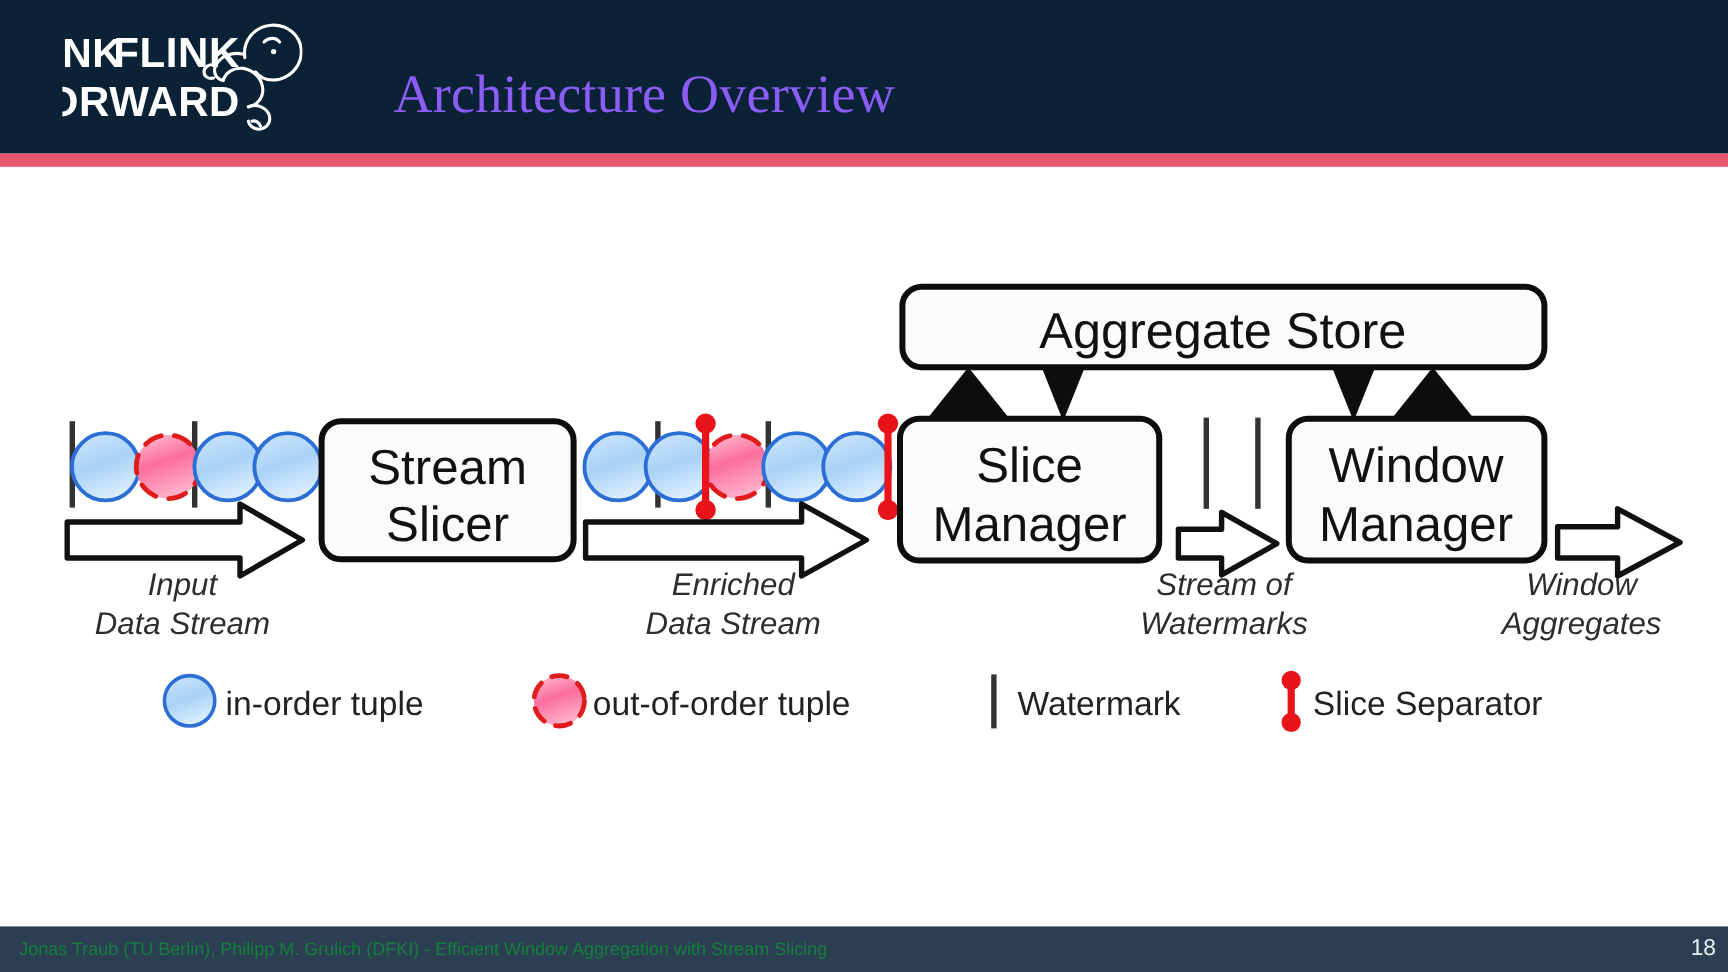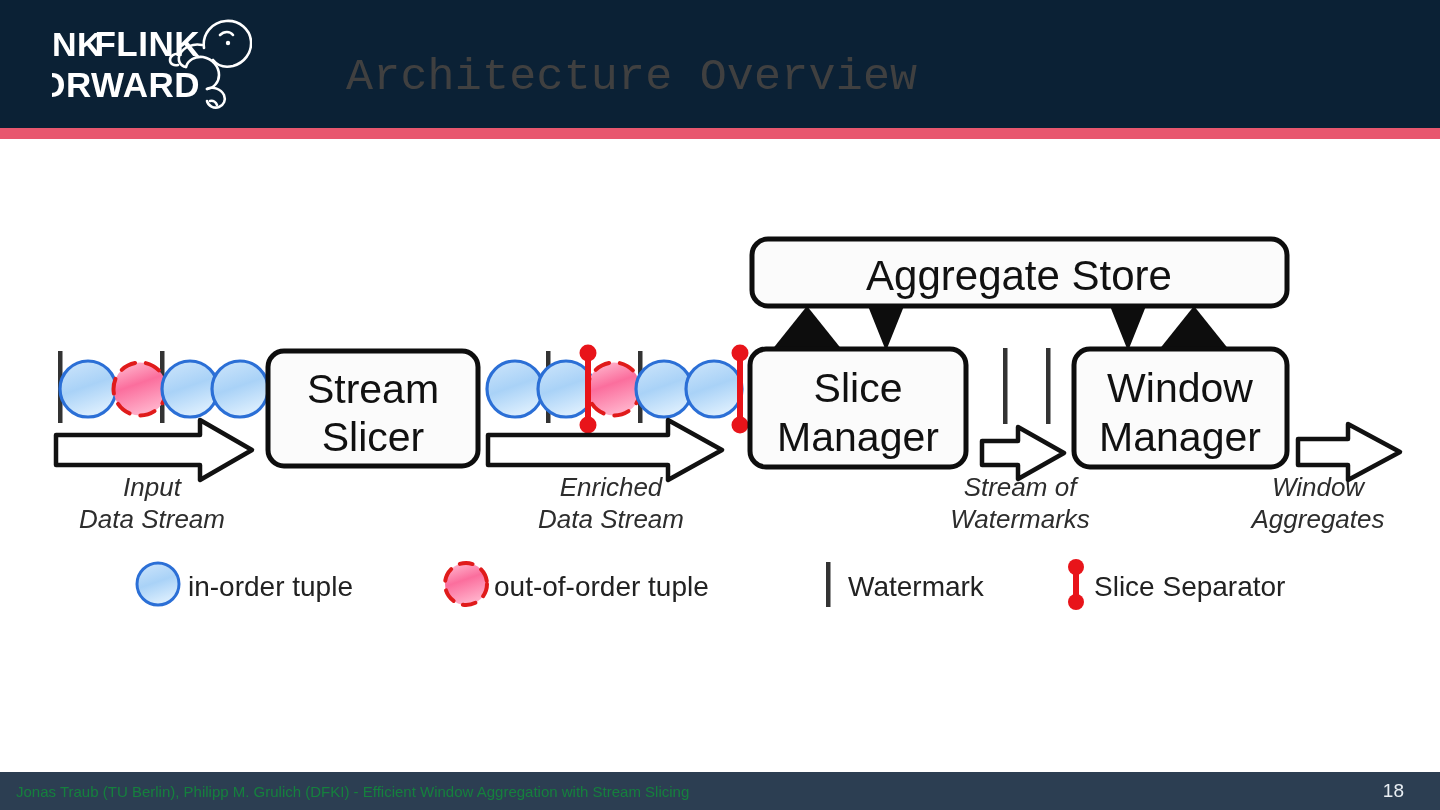--- a/index.html
+++ b/index.html
@@ -31,24 +31,24 @@
     height: 11px;
     background: #e8576e;
   }
   #logo {
     position: absolute;
     left: 52px; top: 12px;
     width: 200px; height: 104px;
   }
   #slide-title {
     position: absolute;
-    left: 346px; top: 52px;
+    left: 328px; top: 52px;
     font-size: 45px;
-    color: #404040;
-    font-family: Liberation Mono, monospace;
+    color: #8b5cf6;
+    font-family: Liberation Serif, serif;
     font-weight: 400;
     letter-spacing: 0.2px;
     white-space: nowrap;
   }
 
   
   #footer {
     position: absolute;
     left: 0; top: 772px;
     width: 1440px;
@@ -58,21 +58,21 @@
   #footer-text {
     position: absolute;
     left: 16px; top: 783px;
     font-size: 15px;
     color: #15803d;
     font-family: "Liberation Sans", sans-serif;
     white-space: nowrap;
   }
   #footer-page {
     position: absolute;
-    right: 36px; top: 780px;
+    right: 10px; top: 780px;
     font-size: 19px;
     color: #e9eef3;
     font-family: "Liberation Sans", sans-serif;
   }
 
   
   #diagram {
     position: absolute;
     left: 0; top: 139px;
     width: 1440px;

